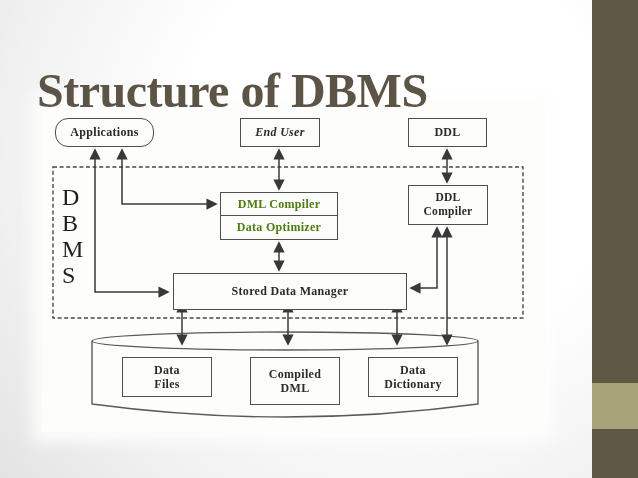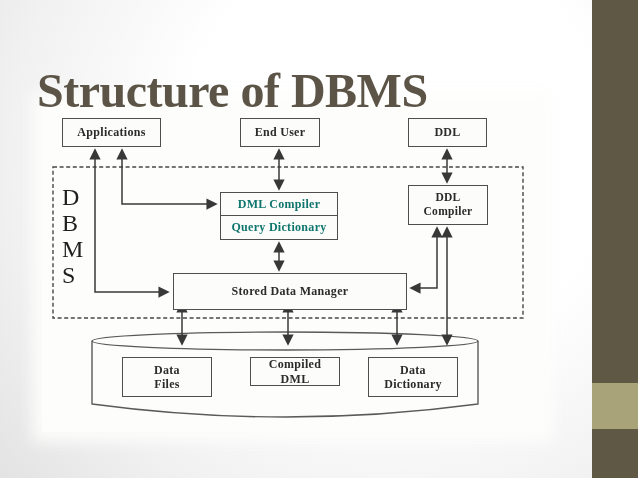--- a/index.html
+++ b/index.html
@@ -11,32 +11,32 @@
   .accent-bar-light{position:absolute;left:0;top:383px;width:46px;height:46px;background:#a8a379;}
   .title{position:absolute;left:37px;top:33px;font-size:48px;line-height:1.1;
          color:#5c5547;letter-spacing:-0.5px;white-space:nowrap;}
   .diagram-canvas{position:absolute;left:42px;top:102px;width:502px;height:330px;
                   background:#fdfdfc;box-shadow:0 0 14px 10px rgba(253,253,252,0.9);}
   svg.lines{position:absolute;left:0;top:0;width:638px;height:478px;}
   .dbox{position:absolute;border:1.4px solid #4e4e4e;background:#fcfcfa;
         display:flex;align-items:center;justify-content:center;text-align:center;
         font-weight:bold;font-size:12px;color:#2b2b2b;letter-spacing:0.3px;
         line-height:1.2;white-space:pre-line;box-sizing:border-box;}
-  .b-applications{left:62px;top:118px;width:99px;height:29px;}
-  .b-enduser{left:240px;top:118px;width:80px;height:29px;}
+  .b-applications{left:55px;top:118px;width:99px;height:29px;border-radius:13px;}
+  .b-enduser{left:240px;top:118px;width:80px;height:29px;font-style:italic;}
   .b-ddl{left:408px;top:118px;width:79px;height:29px;}
   .b-dmlstack{left:220px;top:192px;width:118px;height:48px;border:1.4px solid #4e4e4e;
               background:#fcfcfa;box-sizing:border-box;position:absolute;}
   .b-dmlstack .cell{width:100%;height:50%;display:flex;align-items:center;justify-content:center;
-              font-weight:bold;font-size:12px;color:#0f766e;letter-spacing:0.3px;box-sizing:border-box;}
+              font-weight:bold;font-size:12px;color:#4d7c0f;letter-spacing:0.3px;box-sizing:border-box;}
   .b-dmlstack .cell:first-child{border-bottom:1.2px solid #4e4e4e;}
   .b-ddlcompiler{left:408px;top:185px;width:80px;height:40px;font-size:11.5px;}
   .b-sdm{left:173px;top:273px;width:234px;height:37px;}
   .b-datafiles{left:122px;top:357px;width:90px;height:40px;}
-  .b-compileddml{left:250px;top:357px;width:90px;height:29px;}
+  .b-compileddml{left:250px;top:357px;width:90px;height:48px;}
   .b-datadict{left:368px;top:357px;width:90px;height:40px;}
   .dbms-label{position:absolute;left:62px;top:184px;font-size:24px;line-height:26px;
               color:#1f1f1f;white-space:pre-line;letter-spacing:0;}
 </style>
 </head>
 <body>
 
 <div class="slide">
 
   <div class="diagram-canvas"></div>
@@ -75,21 +75,21 @@
 B
 M
 S</div>
 
   <div class="dbox b-applications">Applications</div>
   <div class="dbox b-enduser">End User</div>
   <div class="dbox b-ddl">DDL</div>
 
   <div class="b-dmlstack">
     <div class="cell">DML Compiler</div>
-    <div class="cell">Query Dictionary</div>
+    <div class="cell">Data Optimizer</div>
   </div>
 
   <div class="dbox b-ddlcompiler">DDL
 Compiler</div>
   <div class="dbox b-sdm">Stored Data Manager</div>
   <div class="dbox b-datafiles">Data
 Files</div>
   <div class="dbox b-compileddml">Compiled
 DML</div>
   <div class="dbox b-datadict">Data

